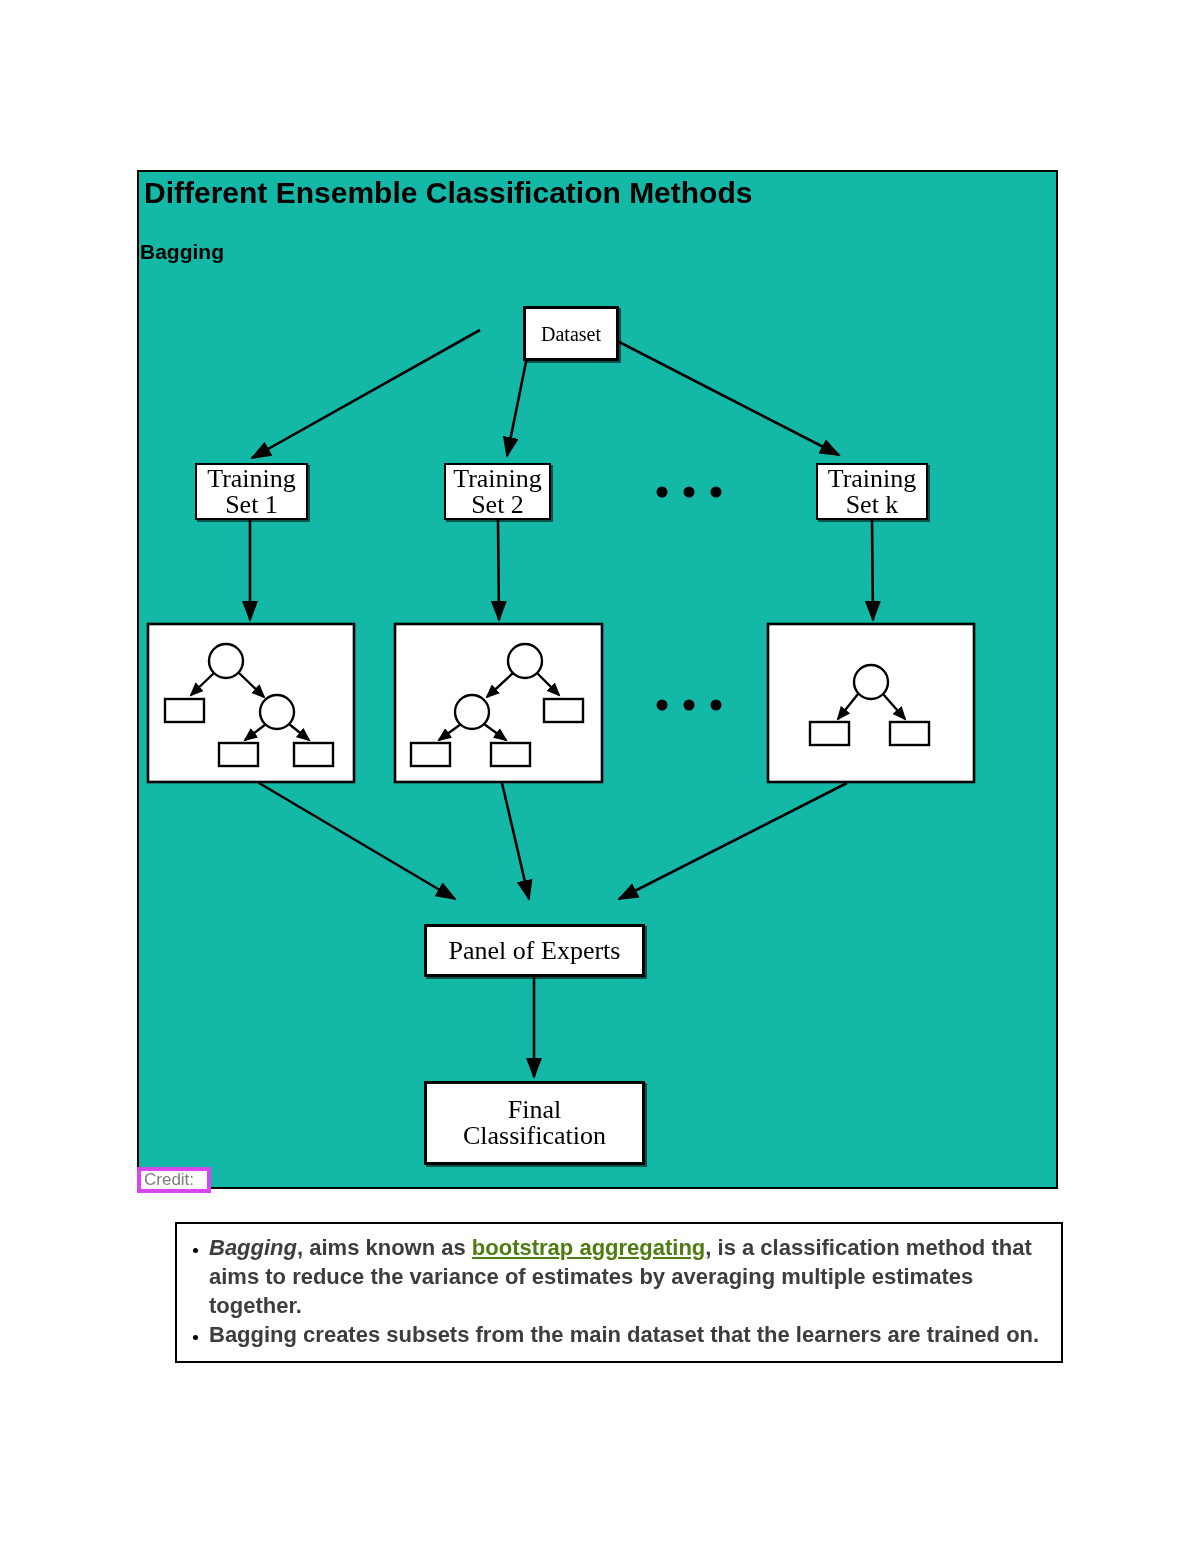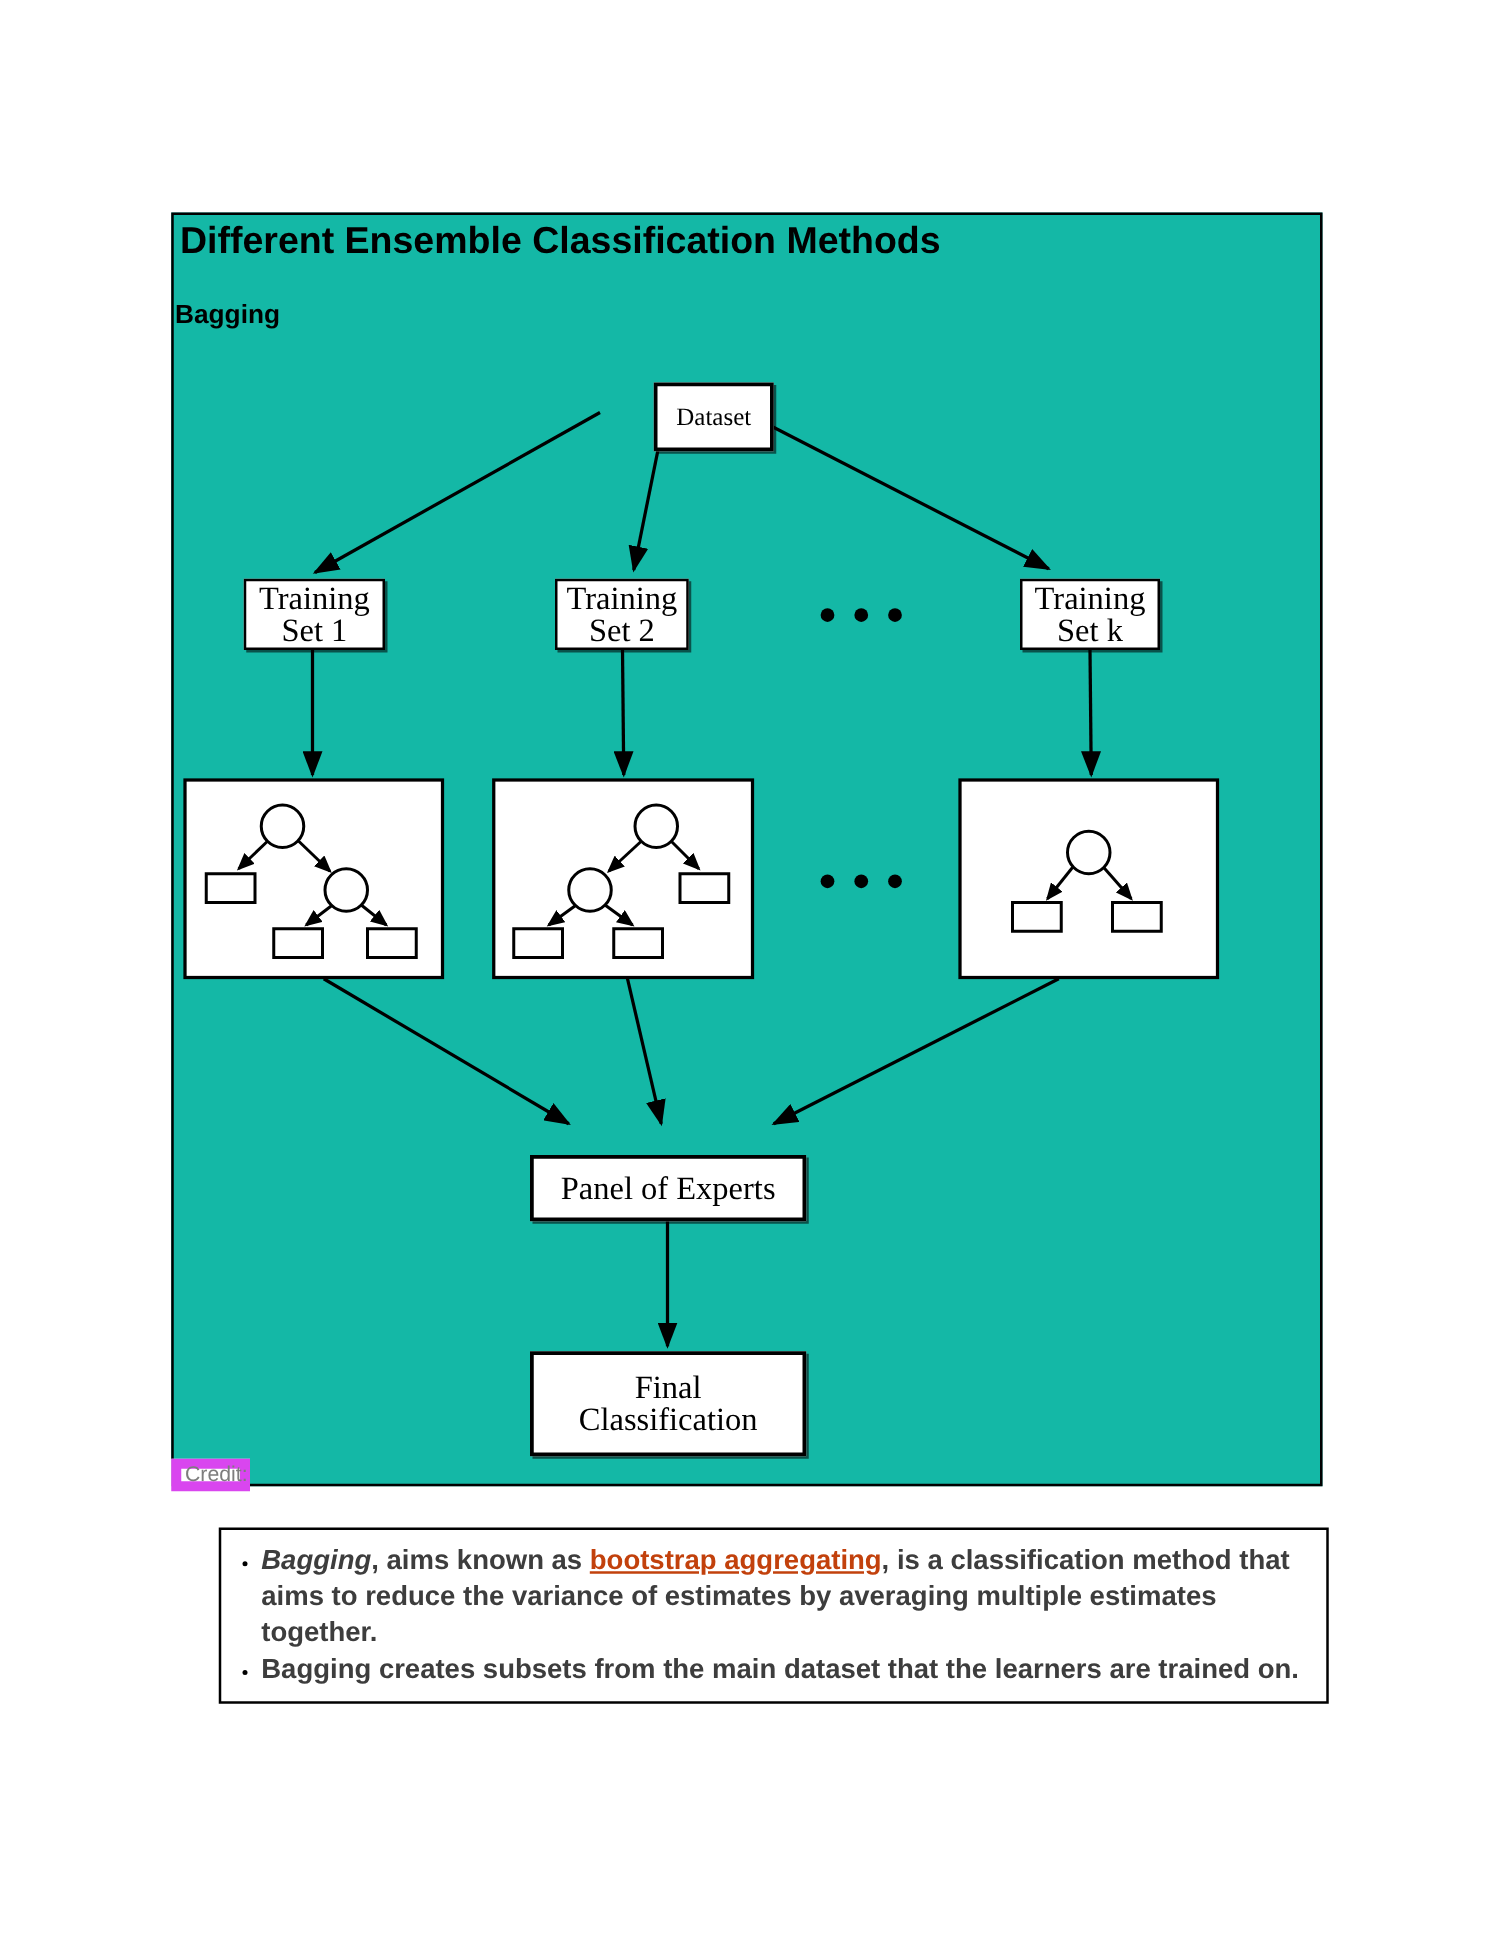--- a/index.html
+++ b/index.html
@@ -29,38 +29,38 @@
   }
   .node.thick { border-width: 3px; }
   .node-dataset { left: 339px; top: 134px; width: 96px; height: 55px; font-size: 20px; margin-left: 45px; }
   .node-ts1 { left: 56px;  top: 291px; width: 113px; height: 57px; }
   .node-ts2 { left: 305px; top: 291px; width: 107px; height: 57px; }
   .node-tsk { left: 677px; top: 291px; width: 112px; height: 57px; }
   .node-panel { left: 285px; top: 732px; width: 221px; height: 53px; margin-top: 20px; }
   .node-final { left: 285px; top: 909px; width: 221px; height: 84px; }
 
   .credit-box {
-    position: absolute; left: -2px; top: 995px; width: 63px; height: 26px;
-    border: 8px solid #d946ef; background: #fff; display: flex; align-items: center;
+    position: absolute; left: -2px; top: 995px; width: 74px; height: 26px;
+    border: 4px solid #d946ef; background: #fff; display: flex; align-items: center;
     padding-left: 3px; z-index: 3;
   }
   .credit-label { font-size: 17px; color: #7d7d7d; font-family: "Liberation Sans", sans-serif; }
 
   
   .notes-box {
     position: absolute; left: 175px; top: 1222px; width: 888px; height: 141px;
     border: 2px solid #000; background: #fff;
   }
   .notes-box ul { margin: 9px 0 0 0; padding-left: 32px; list-style: disc; }
   .notes-box li {
     font-size: 22px; line-height: 29px; font-weight: bold; color: #3d3d3d;
   }
   .notes-box li::marker { color: #000; font-size: 16px; }
   .notes-box em { font-style: italic; }
-  .notes-box a.link { color: #c2410c; text-decoration: underline; font-weight: bold; cursor: pointer; }
+  .notes-box a.link { color: #4d7c0f; text-decoration: underline; font-weight: bold; cursor: pointer; }
 </style>
 </head>
 <body>
 
 <div class="page">
 
   <div class="diagram-panel">
 
     <div class="diagram-title">Different Ensemble Classification Methods</div>
     <div class="diagram-subtitle">Bagging</div>

